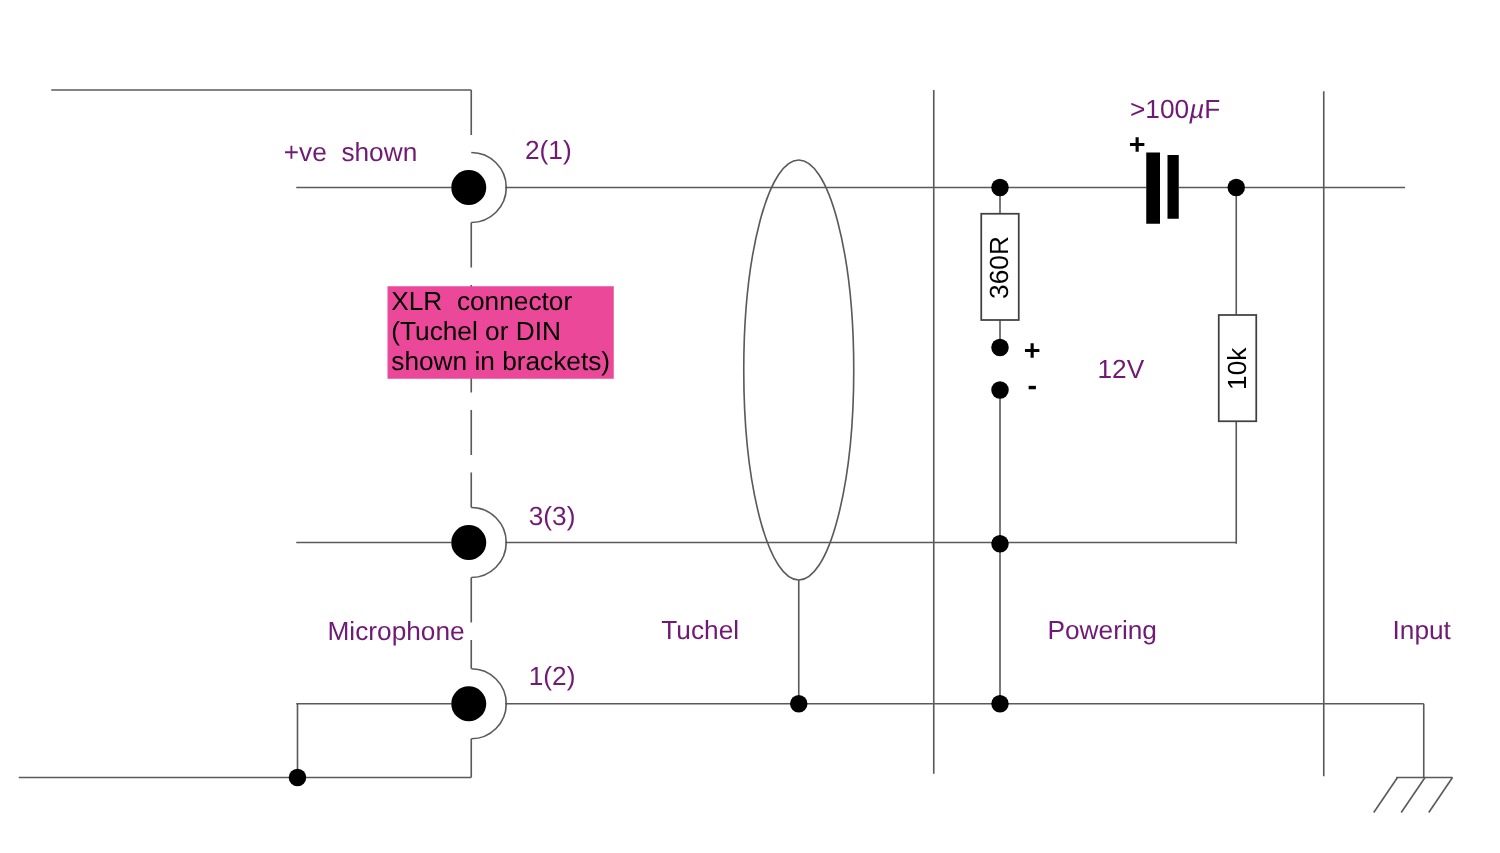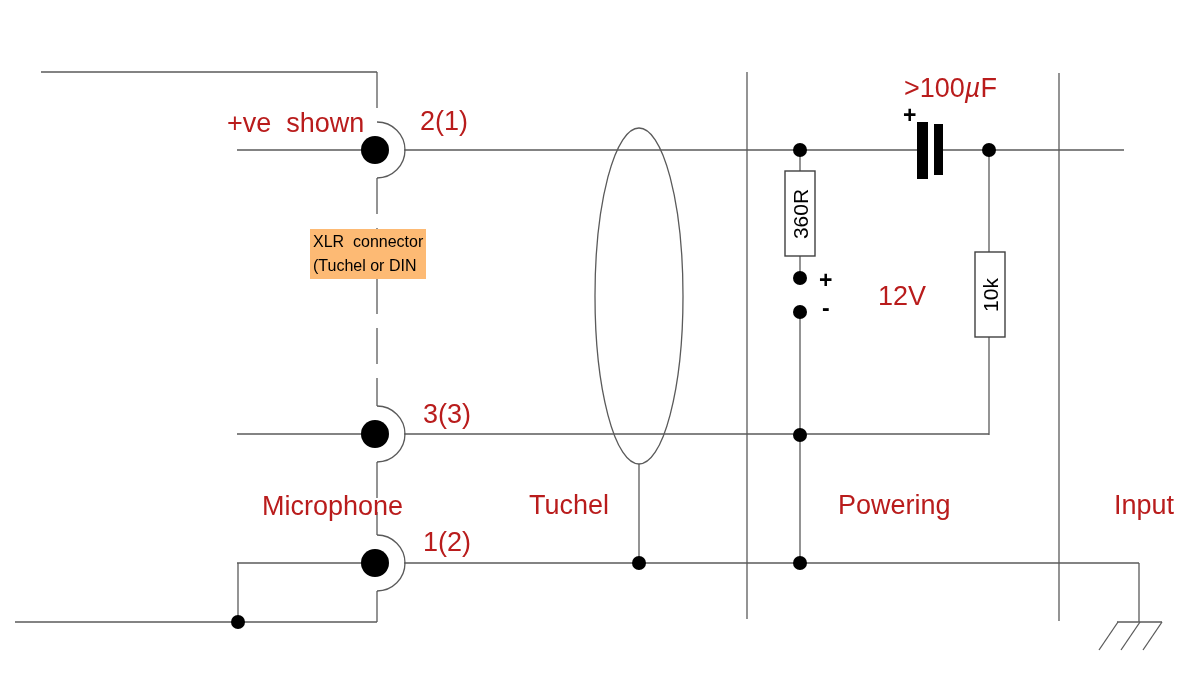--- a/index.html
+++ b/index.html
@@ -1,22 +1,22 @@
 <!DOCTYPE html>
 <html><head>
 <meta charset="utf-8">
 <style>
   html,body{margin:0;padding:0;background:#fff;}
   #stage{
     position:relative;width:1200px;height:682px;background:#fff;overflow:hidden;
     font-family:"Liberation Sans","DejaVu Sans",sans-serif;color:#000;
   }
   #wires{position:absolute;left:0;top:0;}
-  .lbl{position:absolute;font-size:27px;line-height:24px;color:#b91c1c;white-space:pre;}
-  .note{position:absolute;background:#fdba74;padding:1px 3px;font-size:16px;line-height:24px;}
+  .lbl{position:absolute;font-size:21px;line-height:24px;color:#701a75;white-space:pre;}
+  .note{position:absolute;background:#ec4899;padding:1px 3px;font-size:21px;line-height:24px;}
   .note div{white-space:pre;}
   .rot{
     position:absolute;transform:translate(-50%,-50%) rotate(-90deg);
     font-size:21px;line-height:21px;white-space:pre;
   }
   .sign{position:absolute;font-size:23px;line-height:23px;font-weight:bold;}
   .mu{font-style:italic;}
 </style>
 </head>
 <body>
@@ -101,20 +101,21 @@
 
   <div class="lbl" style="left:227px;top:111px;">+ve  shown</div>
 
   <div class="lbl" style="left:420px;top:109px;">2(1)</div>
   <div class="lbl" style="left:423px;top:402px;">3(3)</div>
   <div class="lbl" style="left:423px;top:530px;">1(2)</div>
 
   <div class="note" style="left:310px;top:229px;">
     <div>XLR  connector</div>
     <div>(Tuchel or DIN</div>
+    <div>shown in brackets)</div>
   </div>
 
   <div class="lbl" style="left:224px;top:494px;margin-left:38px;">Microphone</div>
   <div class="lbl" style="left:529px;top:493px;">Tuchel</div>
   <div class="lbl" style="left:838px;top:493px;text-align:right;">Powering</div>
   <div class="lbl" style="left:1114px;top:493px;">Input</div>
 
   <div class="lbl" style="left:904px;top:76px;"><span>&gt;100</span><span class="mu">µ</span><span>F</span></div>
 
   <div class="sign" style="left:903px;top:104px;">+</div>

